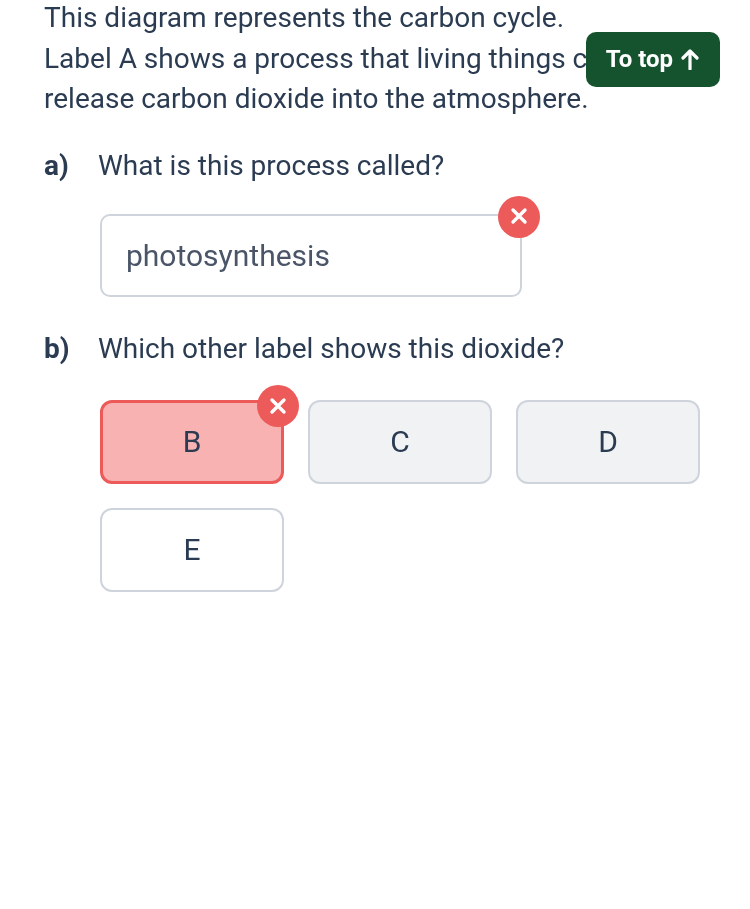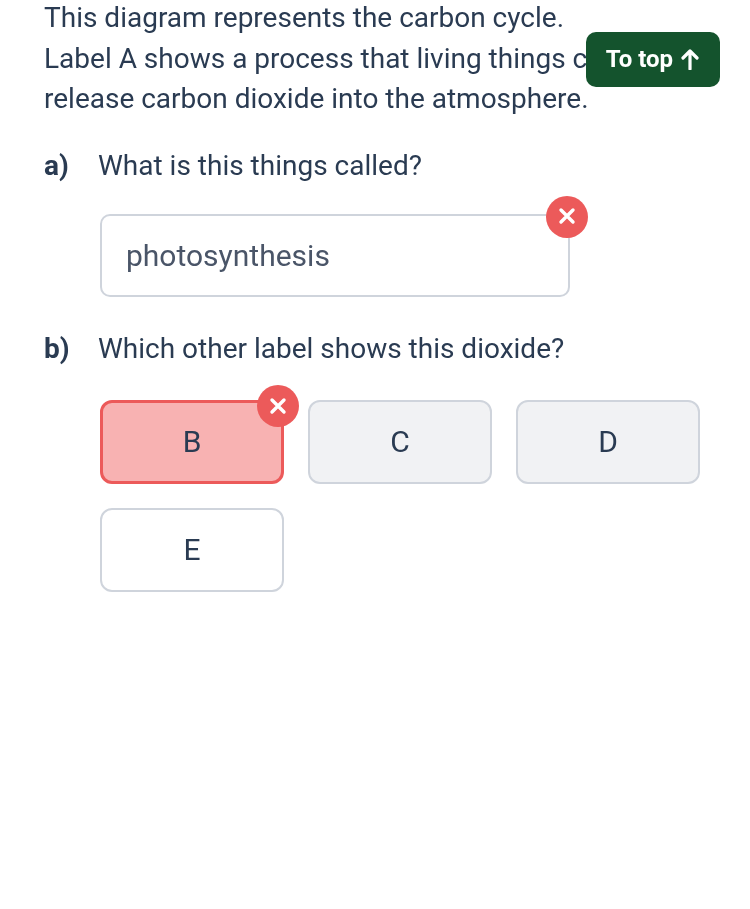--- a/index.html
+++ b/index.html
@@ -45,21 +45,21 @@
   }
   .part-letter {
     font-weight: 700;
     min-width: 34px;
   }
   .part-body { flex: 1; }
 
   .answer-wrap {
     position: relative;
     margin: 28px 0 32px 56px;
-    width: 470px;
+    width: 422px;
   }
   .answer-input {
     width: 100%;
     font-size: 30px;
     color: #4a5568;
     padding: 22px 24px;
     border: 2px solid #cfd4dc;
     border-radius: 10px;
     background: #ffffff;
     font-family: inherit;
@@ -127,21 +127,21 @@
 
 <div class="content">
 
   <div class="intro">
     <span>This diagram represents the carbon cycle.</span><br>
     <span>Label A shows a process that living things carry out to release carbon dioxide into the atmosphere.</span>
   </div>
 
   <div class="part">
     <div class="part-letter">a)</div>
-    <div class="part-body">What is this things called?</div>
+    <div class="part-body">What is this process called?</div>
   </div>
 
   <div class="answer-wrap">
     <input class="answer-input" type="text" value="photosynthesis" style="">
     <div class="x-badge">
       <span>
         <svg width="20" height="20" viewBox="0 0 20 20">
           <path d="M4 4 L16 16 M16 4 L4 16" stroke="#ffffff" stroke-width="3.4" stroke-linecap="round"></path>
         </svg>
       </span>

